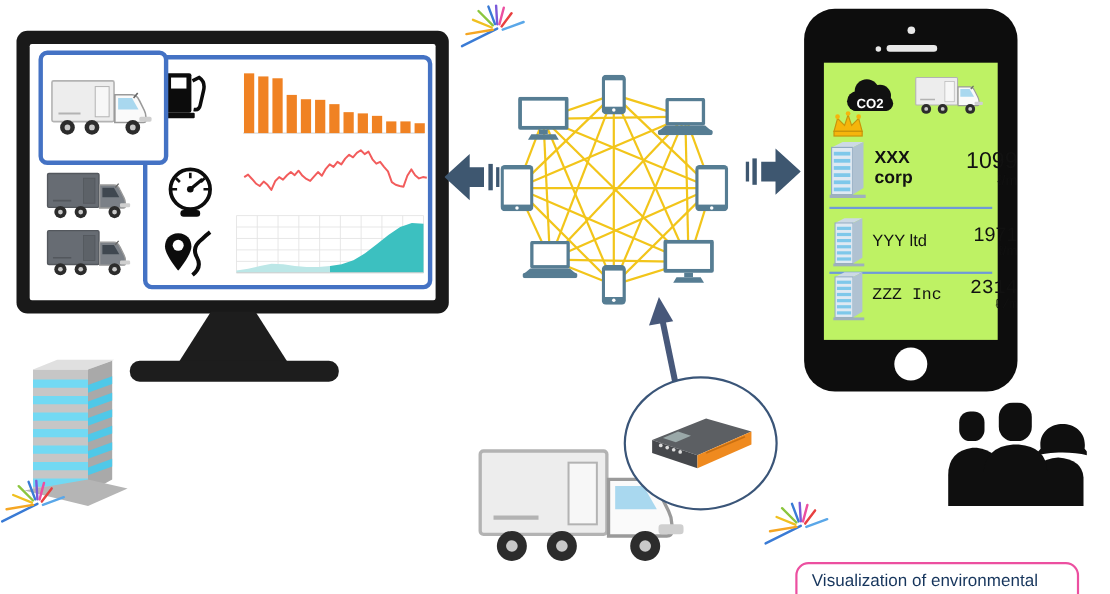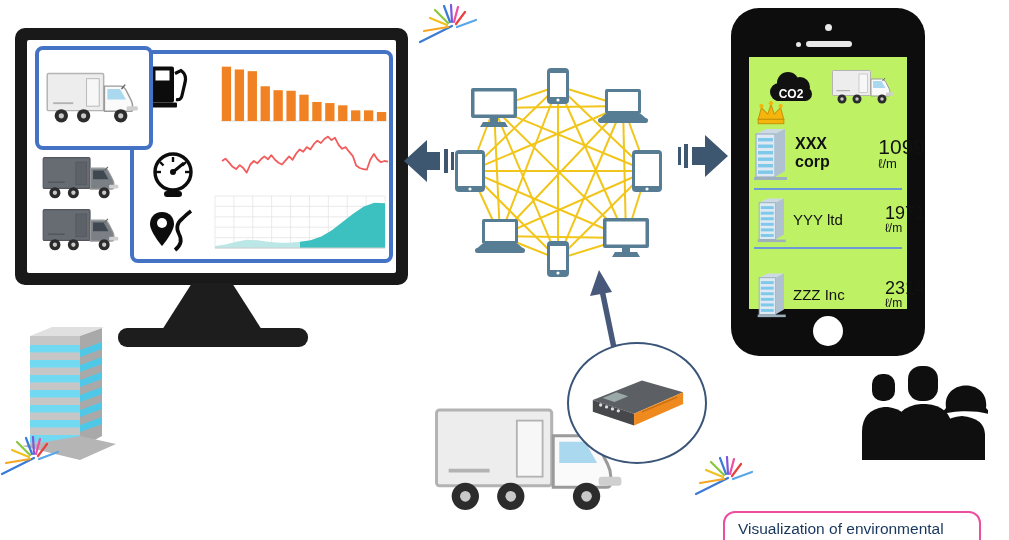--- a/index.html
+++ b/index.html
@@ -22,21 +22,21 @@
   .truck-gray{--box:#676c73;--door:#5d6268;--cab:#7b8087;--win:#3f4750;--line:#53575d;}
   
   .phone-frame{left:731px;top:8px;width:194px;height:348px;background:#0d0d0d;border-radius:28px;z-index:2;}
   .phone-screen{left:749px;top:57px;width:158px;height:252px;background:#bef264;z-index:3;}
   .p-dot{left:825px;top:24px;width:7px;height:7px;border-radius:50%;background:#e8e8e8;z-index:4;}
   .p-spk{left:806px;top:41px;width:46px;height:6px;border-radius:3px;background:#e8e8e8;z-index:4;}
   .p-spk-dot{left:796px;top:42px;width:5px;height:5px;border-radius:50%;background:#e8e8e8;z-index:4;}
   .p-home{left:813px;top:316px;width:30px;height:30px;border-radius:50%;background:#fff;z-index:4;}
   .rank-row{position:absolute;left:0;width:182px;display:flex;align-items:center;}
   .rank-name{color:#111;}
-  .rank-val{margin-left:auto;text-align:left;color:#111;line-height:1.02;padding-right:6px;}
+  .rank-val{margin-left:auto;text-align:right;color:#111;line-height:1.02;padding-right:6px;}
   .rank-val .v{font-size:20px;}
   .rank-val .u{font-size:13px;}
   .divider{position:absolute;left:5px;width:148px;height:2px;background:#6f9ad8;}
   
   .dev-circle{left:567px;top:342px;width:136px;height:118px;border:2px solid #3a5578;border-radius:50%;
               background:#fff;z-index:4;display:flex;align-items:center;justify-content:center;}
   svg{display:block;}
   .nolines{shape-rendering:geometricPrecision;}
 </style>
 </head>
@@ -338,21 +338,21 @@
           <use href="#building-small"></use>
         </svg>
       <div class="rank-name" style="font-size:15px;margin-left:6px;">YYY ltd</div>
       <div class="rank-val">
         <div class="v" style="font-size:18px;">1971</div>
         <div class="u" style="font-size:12px;">ℓ/m</div>
       </div>
     </div>
     <div class="divider" style="top:190px;"></div>
 
-    <div class="rank-row" style="top:210px;height:54px;">
+    <div class="rank-row" style="top:184px;height:54px;font-family:Liberation Mono, monospace;">
       <svg style="margin-left:8px" width="30" height="48" viewBox="0 0 34 56">
           <use href="#building-small"></use>
         </svg>
       <div class="rank-name" style="font-size:15px;margin-left:6px;">ZZZ Inc</div>
       <div class="rank-val">
         <div class="v" style="font-size:18px;">2314</div>
         <div class="u" style="font-size:12px;">ℓ/m</div>
       </div>
     </div>
   </div>

